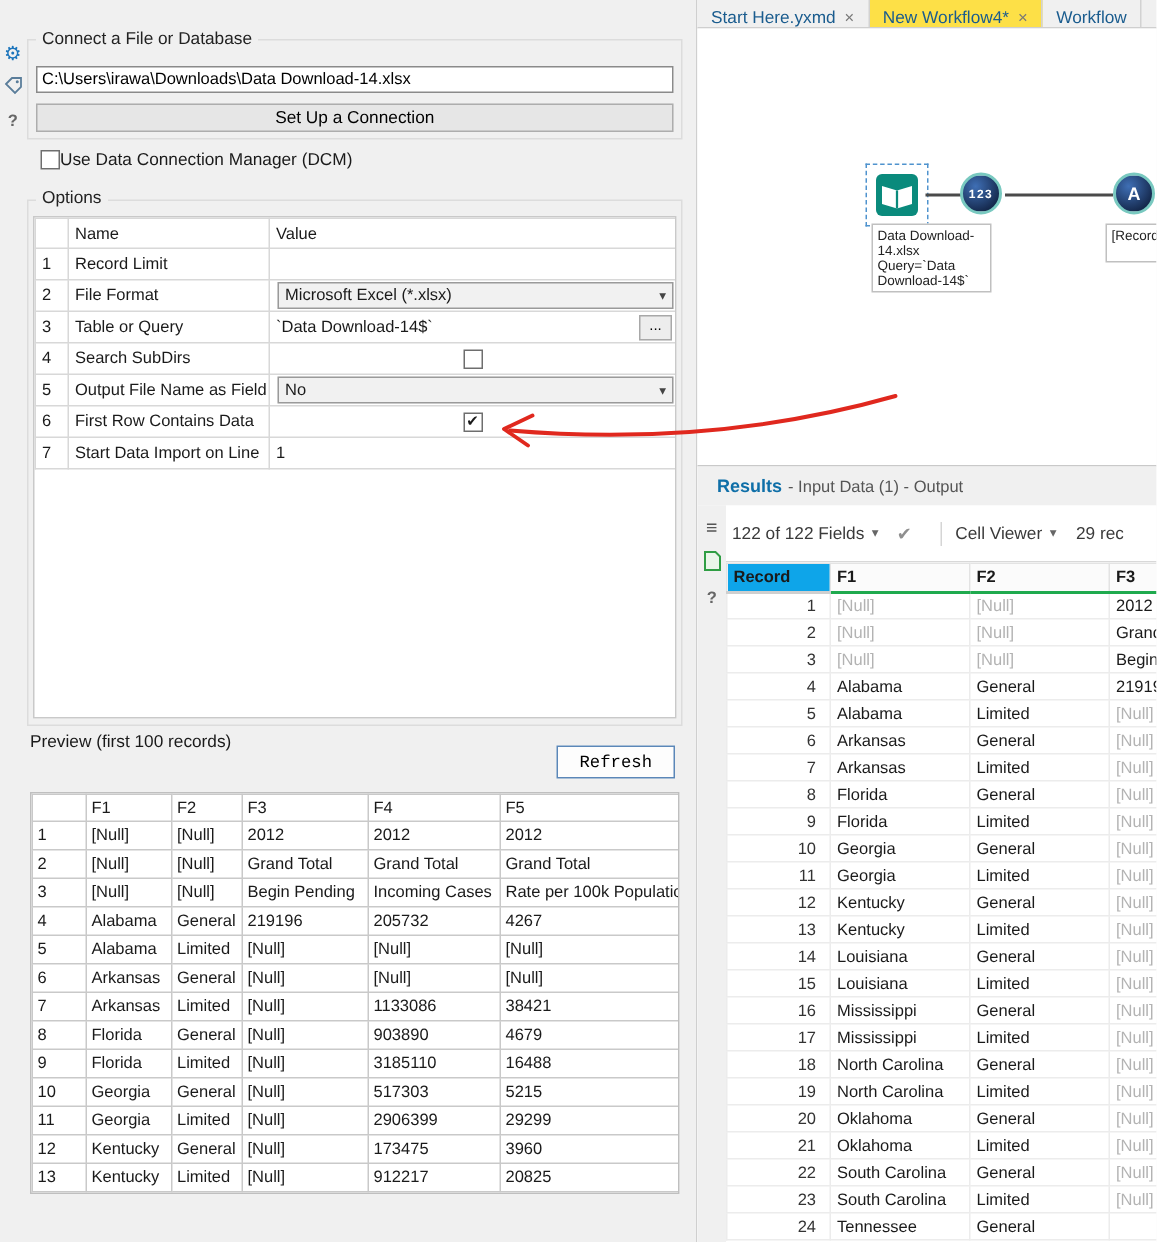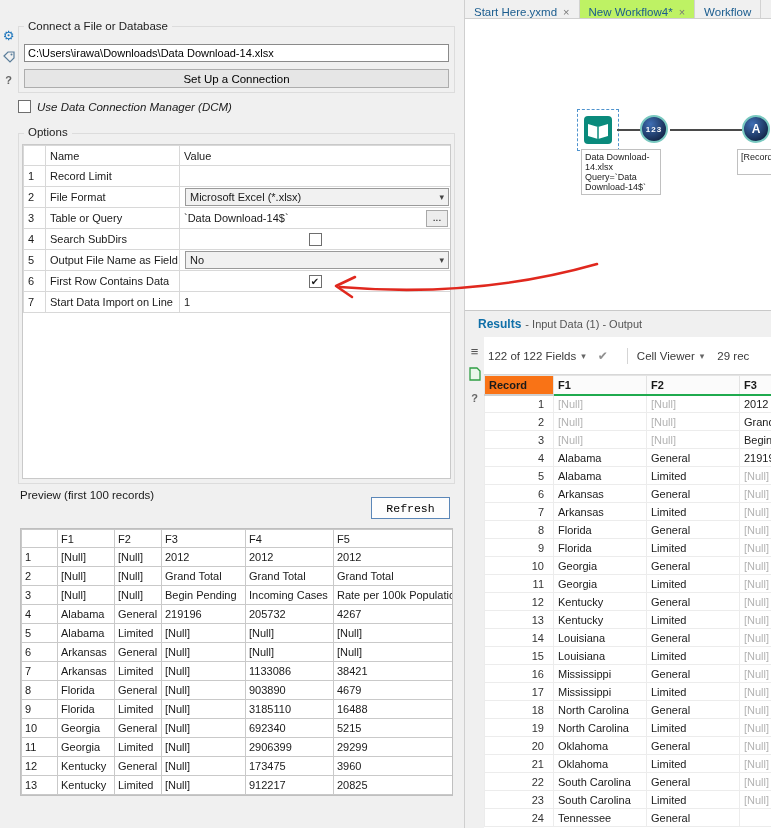--- a/index.html
+++ b/index.html
@@ -15,21 +15,21 @@
   #pin{position:absolute;right:14px;top:3px;cursor:pointer;}
   #icon-strip{position:absolute;left:0;top:19px;width:17px;bottom:0;background:#f0f0f0;display:flex;flex-direction:column;align-items:center;padding-top:10px;gap:9px;}
   #icon-strip .gear{color:#1c75bc;font-size:13px;line-height:13px;}
   #icon-strip .help{color:#666;font-weight:bold;font-size:11px;}
 
   .group-label{position:absolute;background:#f0f0f0;padding:0 4px;font-size:11.5px;color:#222;z-index:2;}
   #connect-group{position:absolute;left:18px;top:26px;width:437px;height:67px;border:1px solid #dcdcdc;}
   #connect-label{left:24px;top:20px;}
   #file-path{position:absolute;left:24px;top:44px;width:425px;height:18px;border:1px solid #8a8a8a;background:#fff;font-size:11px;padding:0 3px;}
   #setup-btn{position:absolute;left:24px;top:69px;width:425px;height:19px;background:#e6e6e6;border:1px solid #adadad;font-size:11.5px;cursor:pointer;}
-  #dcm-row{position:absolute;left:18px;top:100px;display:flex;align-items:center;gap:6px;font-size:11.5px;font-style:italic;}
+  #dcm-row{position:absolute;left:27px;top:100px;display:flex;align-items:center;font-size:11.5px;}
 
   #options-label{left:24px;top:126px;}
   #options-group{position:absolute;left:18px;top:133px;width:437px;height:351px;border:1px solid #dcdcdc;}
   #options-surface{position:absolute;left:22px;top:144px;width:429px;height:335px;background:#fff;border:1px solid #c9c9c9;overflow:hidden;}
   #options-table{border-collapse:collapse;table-layout:fixed;width:427px;font-size:11px;}
   #options-table th{height:20px;font-weight:normal;text-align:left;padding-left:4px;border:1px solid #d8d8d8;background:#fff;}
   #options-table td{height:21px;border:1px solid #d8d8d8;padding-left:4px;background:#fff;white-space:nowrap;overflow:hidden;}
   #options-table td.center{text-align:center;padding-left:0;}
   .dd{height:18px;margin:0 1px;background:#f1f1f1;border:1px solid #9a9a9a;display:flex;align-items:center;padding:0 4px;position:relative;cursor:pointer;}
   .dd .chev{position:absolute;right:4px;font-size:9px;color:#444;}
@@ -42,21 +42,21 @@
   #refresh-btn{position:absolute;left:371px;top:497px;width:79px;height:22px;background:#fdfdfd;border:1px solid #5b87b8;font-size:11.5px;cursor:pointer;font-family:Liberation Mono, monospace;}
   #preview-wrap{position:absolute;left:20px;top:528px;width:433px;height:268px;background:#fff;border:1px solid #bfbfbf;overflow:hidden;}
   #preview-table{border-collapse:collapse;table-layout:fixed;width:431px;font-size:11px;}
   #preview-table th{height:18px;font-weight:normal;text-align:left;padding-left:3px;border:1px solid #c9c9c9;background:#fff;}
   #preview-table td{height:19px;border:1px solid #c9c9c9;padding:0 3px;white-space:nowrap;overflow:hidden;background:#fff;}
 
   
   #right{position:absolute;left:465px;top:0;width:306px;height:828px;background:#fff;}
   #tab-bar{position:absolute;left:0;top:0;width:100%;height:19px;background:#f0f0f0;border-bottom:1px solid #cfcfcf;display:flex;overflow:hidden;}
   .tab{display:flex;align-items:flex-end;gap:6px;padding:0 9px;border-right:1px solid #d2d2d2;white-space:nowrap;font-size:11.5px;color:#1a5c8e;cursor:pointer;}
-  .tab.active{background:#bef264;}
+  .tab.active{background:#fde047;}
   .tab-close{color:#777;font-size:11px;}
 
   #canvas{position:absolute;left:0;top:19px;width:306px;height:291px;background:#fff;overflow:hidden;}
   #sel-box{position:absolute;left:112px;top:90px;width:42px;height:42px;border:1px dashed #4f93ce;}
   #input-tool{position:absolute;left:118px;top:96px;width:30px;height:30px;cursor:pointer;}
   .conn{position:absolute;height:2px;background:#4a4a4a;}
   #conn1{left:152px;top:110px;width:24px;}
   #conn2{left:205px;top:110px;width:72px;}
   .tool-circle{position:absolute;width:28px;height:28px;border-radius:50%;background:radial-gradient(circle at 35% 30%,#3f6fb5,#15294d 75%);border:2px solid #79c9c0;color:#fff;display:flex;align-items:center;justify-content:center;font-weight:bold;cursor:pointer;}
   #tool2{left:175px;top:96px;font-size:8px;letter-spacing:1px;}
@@ -75,21 +75,21 @@
   .tb-item .chev{font-size:9px;color:#666;}
   .tb-check{color:#8f8f8f;margin:0 10px 0 12px;font-size:12px;cursor:pointer;}
   .tb-sep{width:1px;height:16px;background:#d5d5d5;margin:0 9px;}
   .tb-records{margin-left:13px;font-size:11.5px;color:#3a3a3a;white-space:nowrap;overflow:hidden;}
   #results-strip{position:absolute;left:0;top:26px;width:19px;bottom:0;background:#f0f0f0;display:flex;flex-direction:column;align-items:center;padding-top:9px;gap:9px;}
   #results-strip .ham{color:#555;font-size:13px;line-height:12px;}
   #results-strip .help{color:#666;font-weight:bold;font-size:11px;}
   #results-grid-wrap{position:absolute;left:19px;top:64px;width:287px;height:454px;overflow:hidden;background:#fff;}
   #results-table{border-collapse:collapse;table-layout:fixed;width:315px;font-size:11px;}
   #results-table th{height:19px;font-weight:bold;text-align:left;padding-left:4px;background:#fbfbfb;border:1px solid #e3e3e3;white-space:nowrap;overflow:hidden;}
-  #results-table th.rec{background:#f97316;border-bottom:2px solid #cfcfcf;}
+  #results-table th.rec{background:#0ea5e9;border-bottom:2px solid #cfcfcf;}
   #results-table th.field{border-bottom:2px solid #1faa4e;}
   #results-table td{height:18px;border:1px solid #ececec;padding:0 4px;white-space:nowrap;overflow:hidden;}
   #results-table td.record{text-align:right;padding-right:9px;color:#333;}
   #results-table td.null{color:#b3b3b3;}
 
   #red-arrow{position:absolute;left:0;top:0;width:771px;height:828px;pointer-events:none;z-index:50;}
 </style>
 </head>
 <body>
 
@@ -278,21 +278,21 @@
             <td>Limited</td>
             <td>[Null]</td>
             <td>3185110</td>
             <td>16488</td>
           </tr>
           <tr>
             <td>10</td>
             <td>Georgia</td>
             <td>General</td>
             <td>[Null]</td>
-            <td>692340</td>
+            <td>517303</td>
             <td>5215</td>
           </tr>
           <tr>
             <td>11</td>
             <td>Georgia</td>
             <td>Limited</td>
             <td>[Null]</td>
             <td>2906399</td>
             <td>29299</td>
           </tr>

